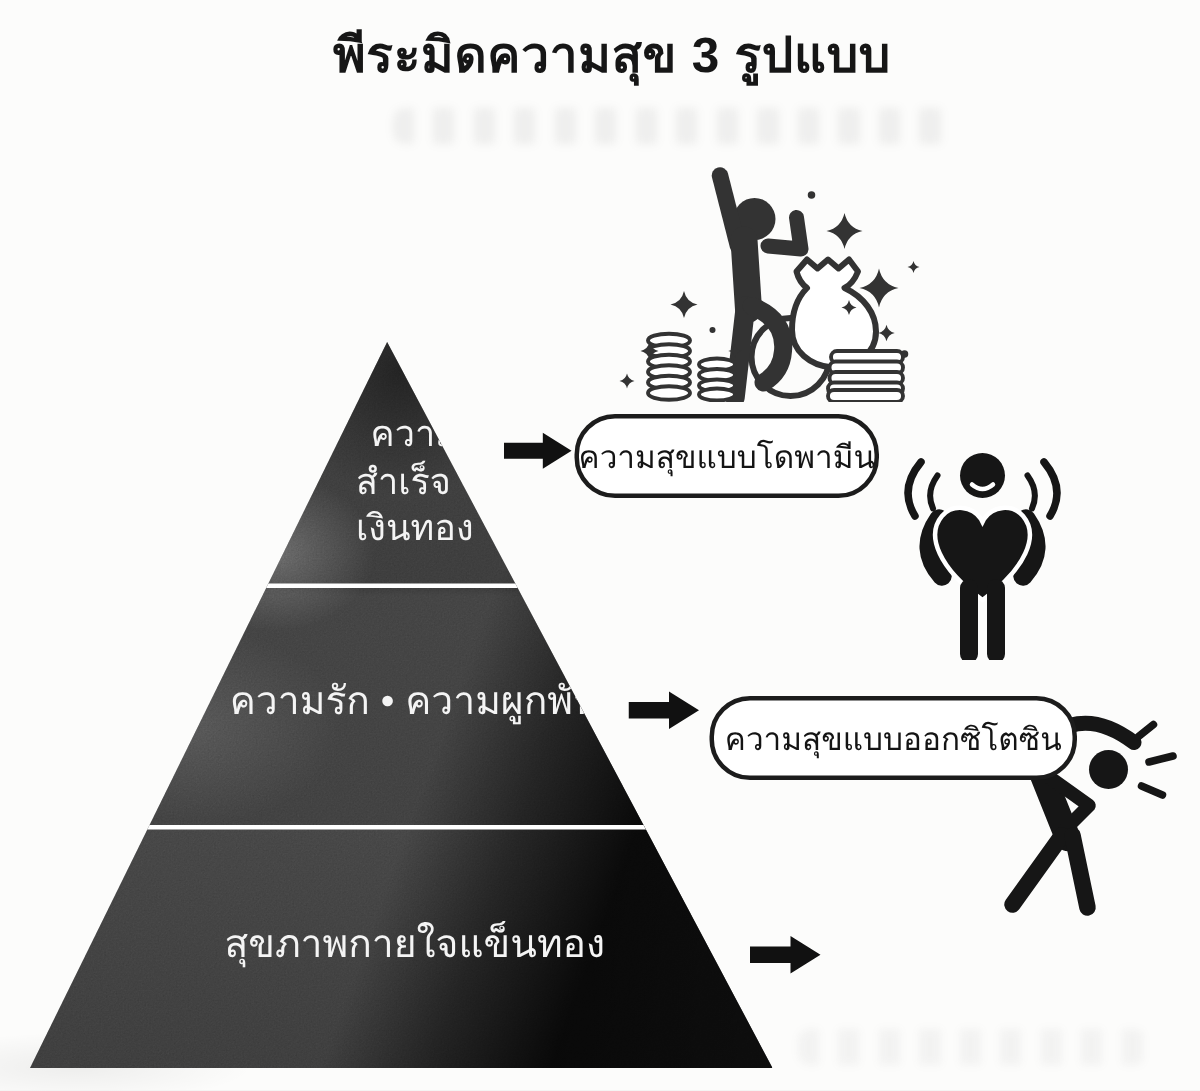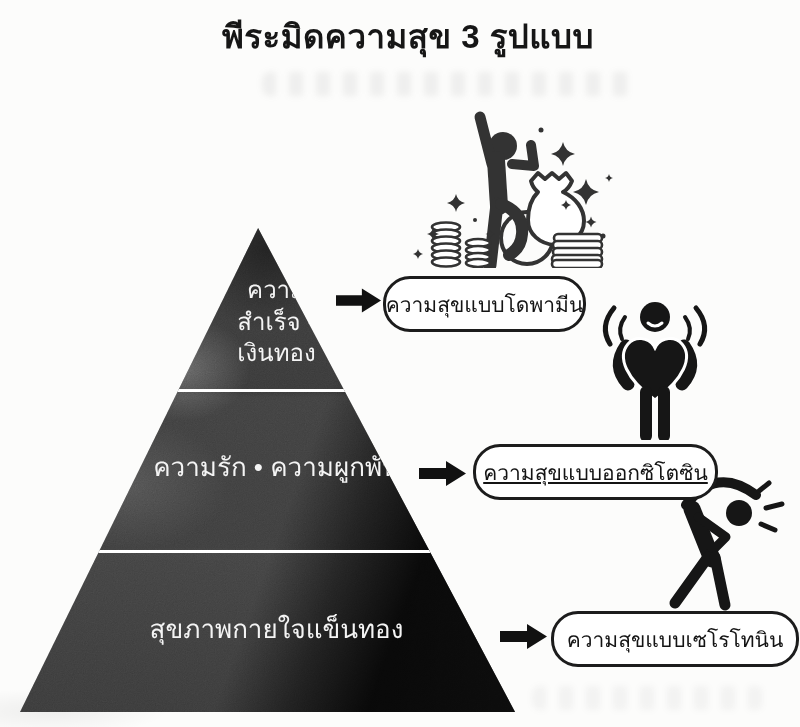--- a/index.html
+++ b/index.html
@@ -57,21 +57,21 @@
   .arrow-1{left:336px;top:287px;}
   .arrow-2{left:419px;top:460px;}
   .arrow-3{left:500px;top:623px;}
   
   .bubble{
     position:absolute;display:flex;align-items:center;justify-content:center;
     background:#ffffff;border:3px solid #1c1c1c;border-radius:27px;
     font-size:21px;color:#141414;white-space:nowrap;
   }
   .bubble-1{left:383px;top:276px;width:197px;height:50px;}
-  .bubble-2{left:473px;top:444px;width:239px;height:50px;text-decoration:underline;}
+  .bubble-2{left:473px;top:464px;width:239px;height:50px;}
   .bubble-3{left:551px;top:611px;width:242px;height:50px;}
   
   .icon{position:absolute;}
   .icon svg{display:block;}
   .icon-1{left:400px;top:108px;}
   .icon-2{left:590px;top:290px;}
   .icon-3{left:630px;top:453px;}
 </style>
 </head>
 <body>
@@ -210,15 +210,14 @@
       </svg>
   </div>
   <div class="arrow arrow-3">
     <svg width="48" height="27" viewBox="0 0 48 27">
         <path d="M0 8 H27 V1 L47 13.5 L27 26 V19 H0 Z" fill="#111"></path>
       </svg>
   </div>
 
   <div class="bubble bubble-1">ความสุขแบบโดพามีน</div>
   <div class="bubble bubble-2">ความสุขแบบออกซิโตซิน</div>
-  <div class="bubble bubble-3">ความสุขแบบเซโรโทนิน</div>
 
 </div>
 
 </body></html>

